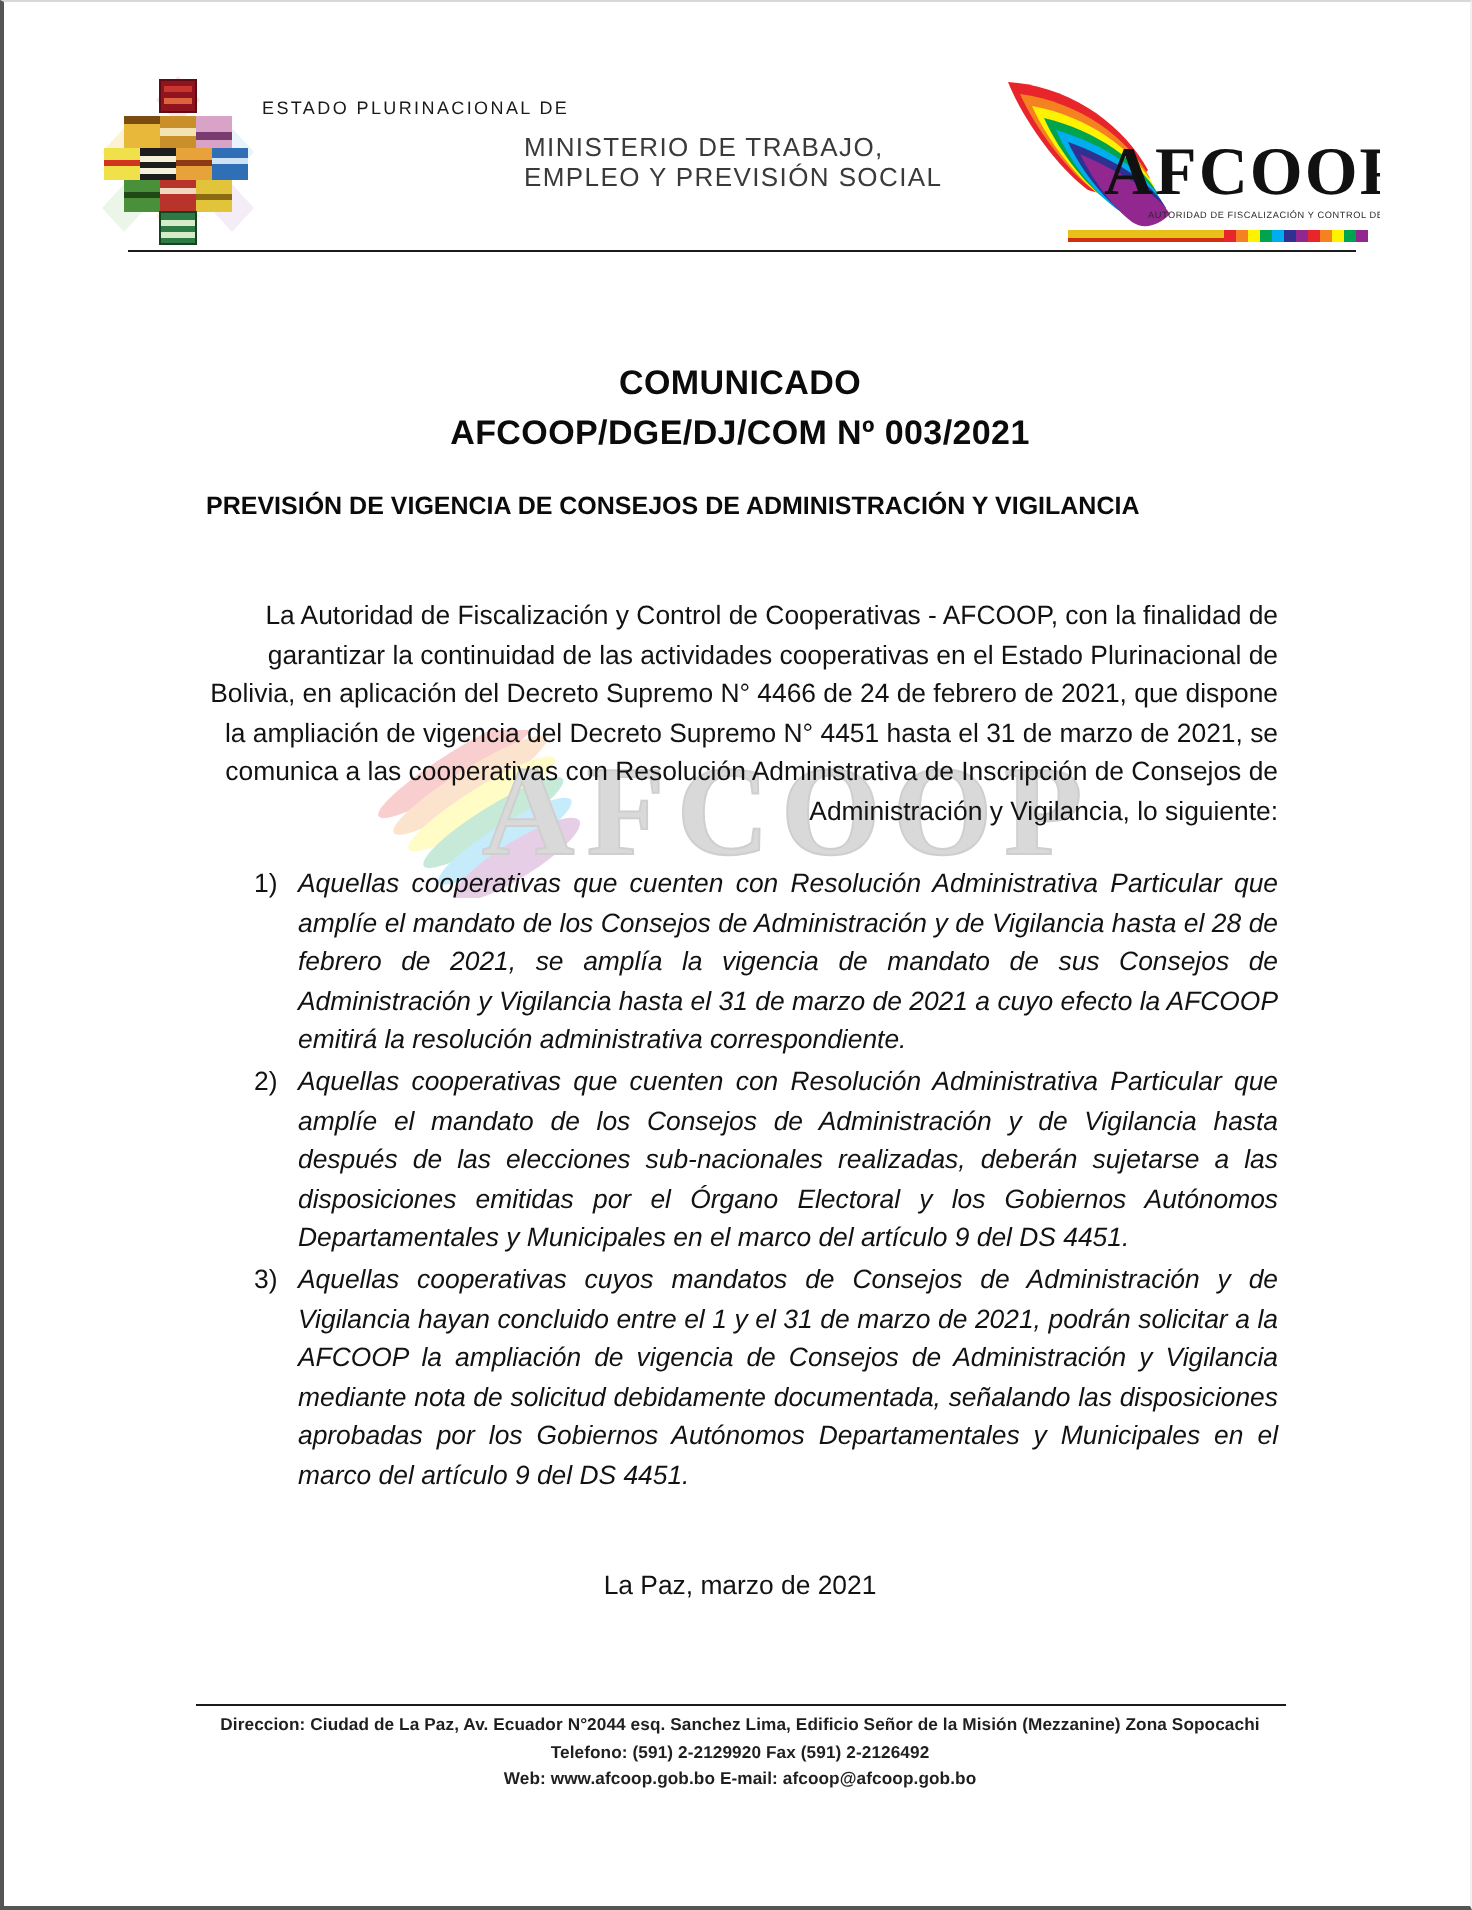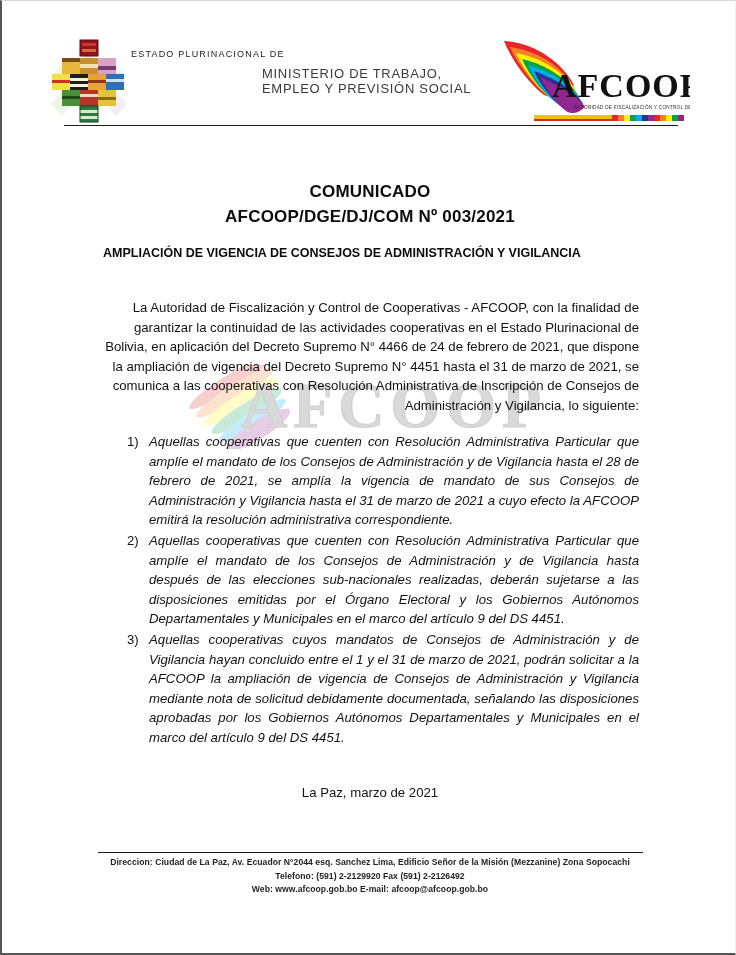--- a/index.html
+++ b/index.html
@@ -329,21 +329,21 @@
     </svg>
 
     <div class="rule"></div>
   </div>
 
   <div class="content">
 
     <div class="doc-title">COMUNICADO
 AFCOOP/DGE/DJ/COM Nº 003/2021</div>
 
-    <div class="subject">AMPLIACIÓN DE VIGENCIA DE CONSEJOS DE ADMINISTRACIÓN Y VIGILANCIA</div>
+    <div class="subject">PREVISIÓN DE VIGENCIA DE CONSEJOS DE ADMINISTRACIÓN Y VIGILANCIA</div>
 
     <div class="intro">La Autoridad de Fiscalización y Control de Cooperativas - AFCOOP, con la finalidad de garantizar la continuidad de las actividades cooperativas en el Estado Plurinacional de Bolivia, en aplicación del Decreto Supremo N° 4466 de 24 de febrero de 2021, que dispone la ampliación de vigencia del Decreto Supremo N° 4451 hasta el 31 de marzo de 2021, se comunica a las cooperativas con Resolución Administrativa de Inscripción de Consejos de Administración y Vigilancia, lo siguiente:</div>
 
     <div class="list">
       <div class="list-item">
         <span class="list-marker">1)</span>
         <span class="list-text">Aquellas cooperativas que cuenten con Resolución Administrativa Particular que amplíe el mandato de los Consejos de Administración y de Vigilancia hasta el 28 de febrero de 2021, se amplía la vigencia de mandato de sus Consejos de Administración y Vigilancia hasta el 31 de marzo de 2021 a cuyo efecto la AFCOOP emitirá la resolución administrativa correspondiente.</span>
       </div>
       <div class="list-item">
         <span class="list-marker">2)</span>

